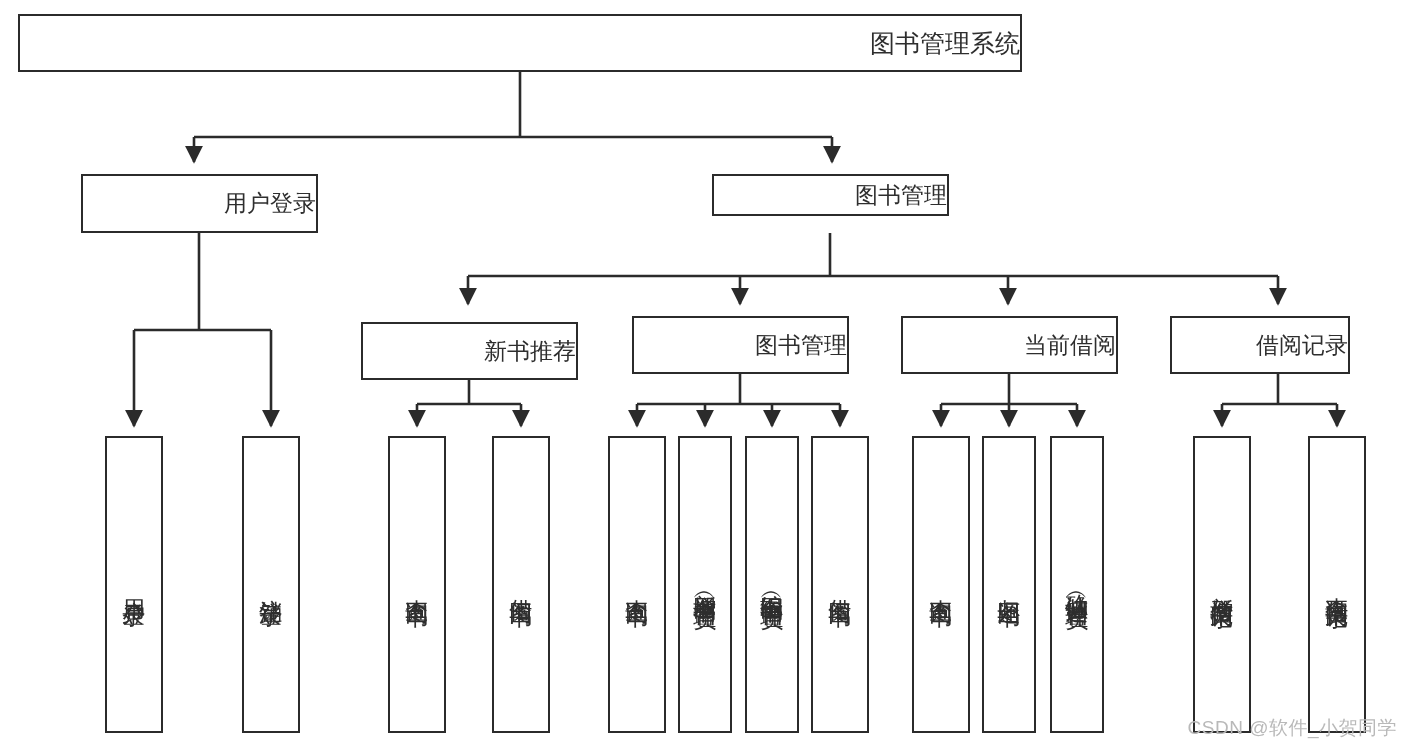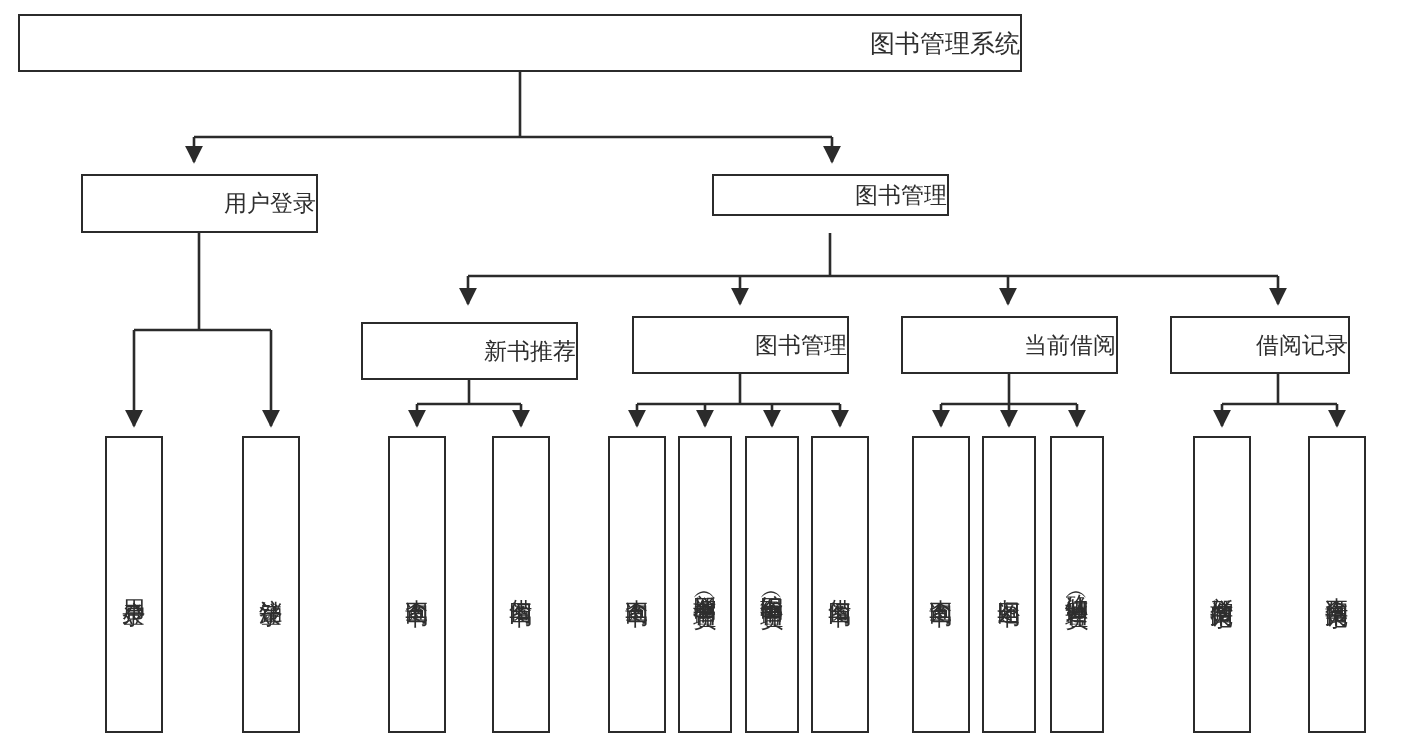--- a/index.html
+++ b/index.html
@@ -185,14 +185,15 @@
     <span>确认归还（管理员）</span>
   </div>
 
   <div class="node leaf" style="left:1193px; top:436px; width:58px; height:297px;">
     <span>新增借阅记录</span>
   </div>
   <div class="node leaf" style="left:1308px; top:436px; width:58px; height:297px;">
     <span>查询借阅记录</span>
   </div>
 
+  <div class="watermark">CSDN @软件_小贺同学</div>
 
 </div>
 
 </body></html>

